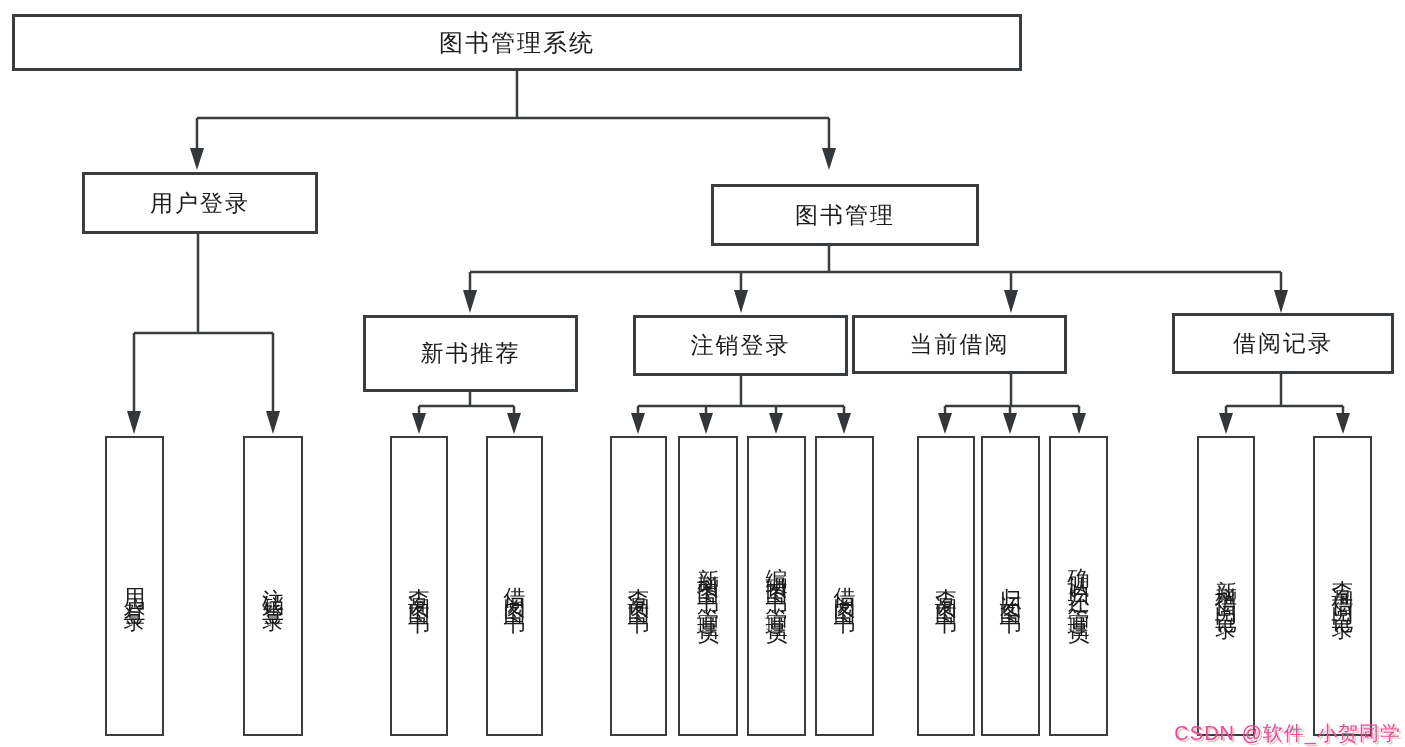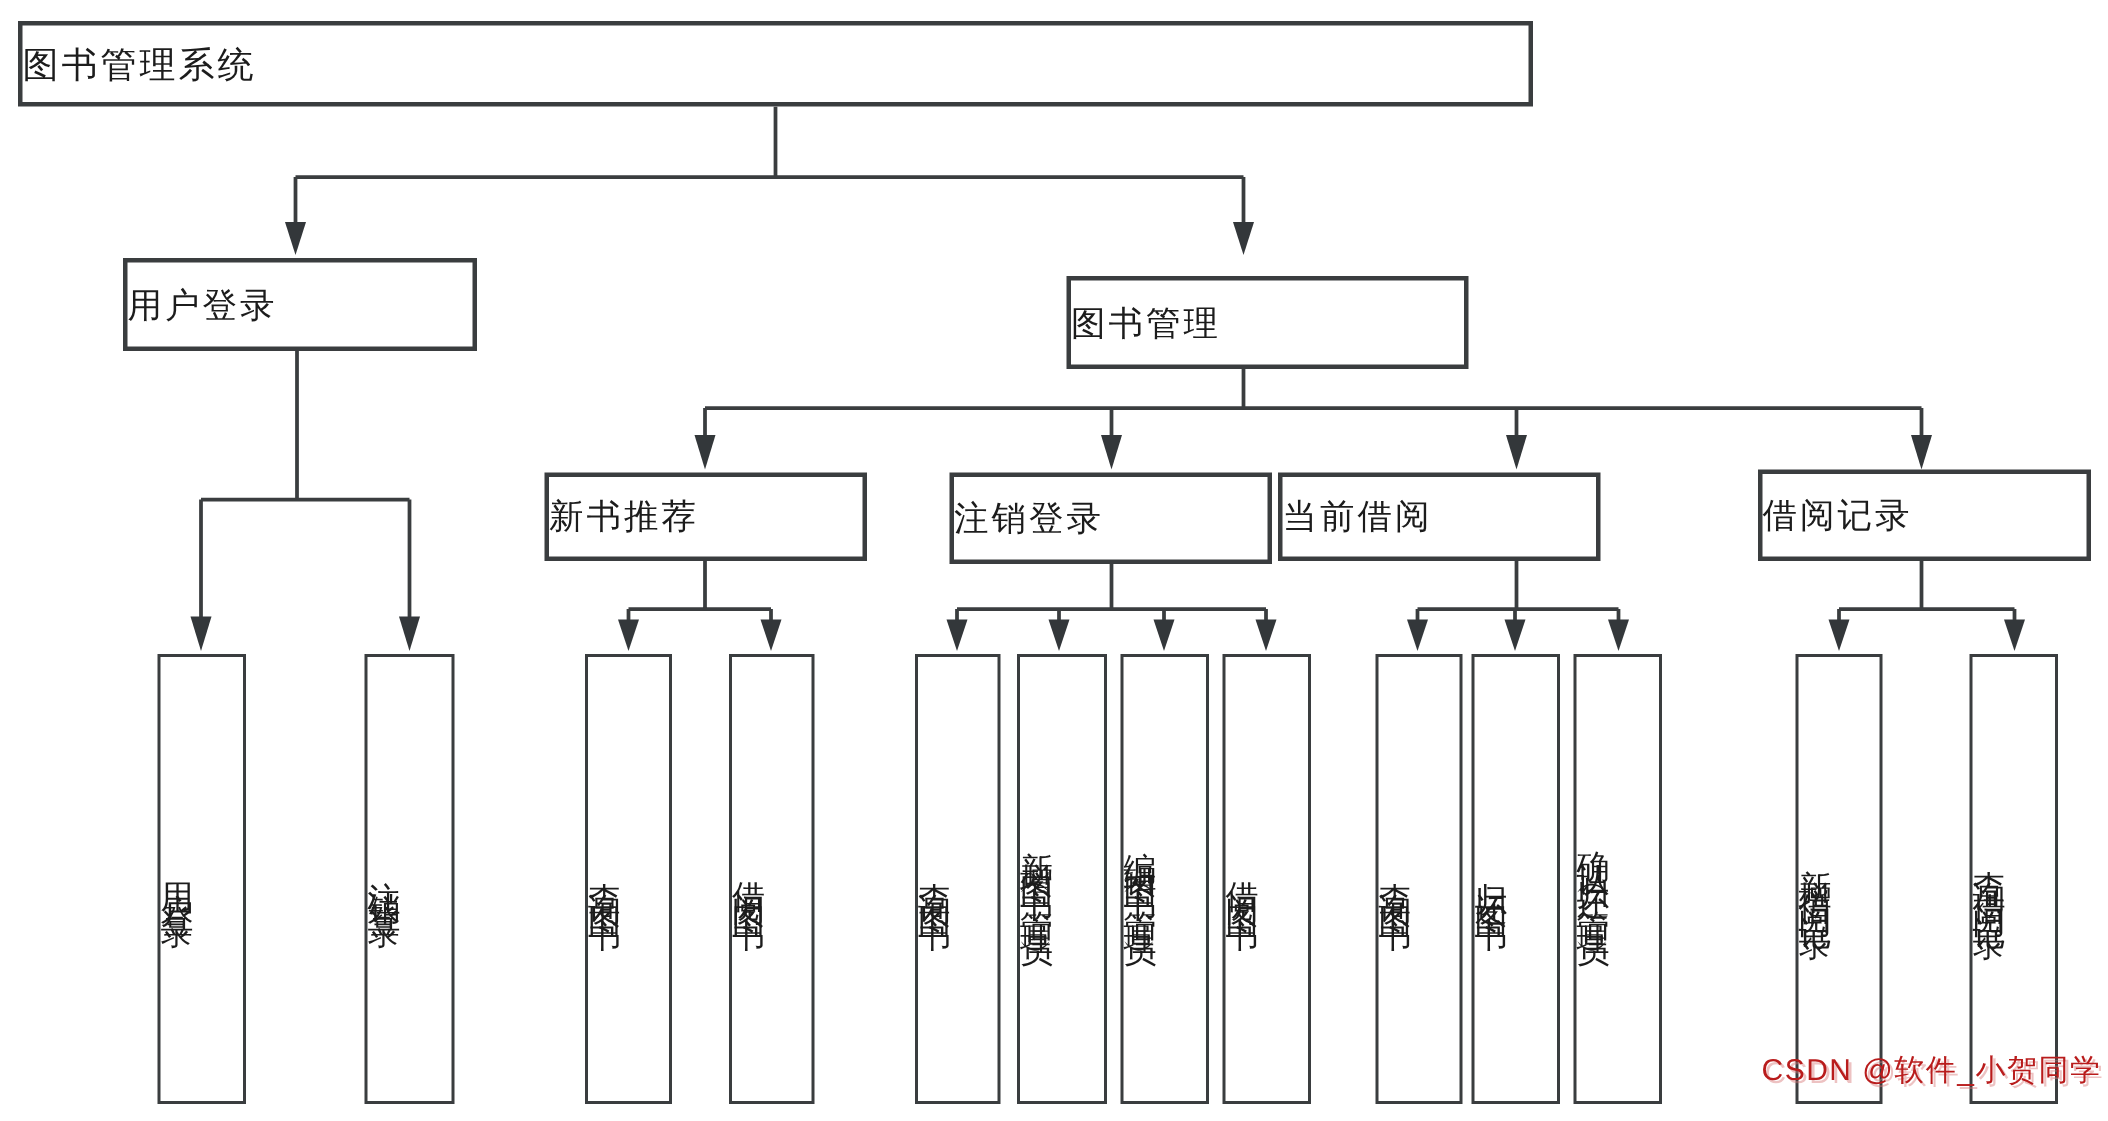--- a/index.html
+++ b/index.html
@@ -12,21 +12,21 @@
     overflow:hidden;
   }
   #connectors{position:absolute;left:0;top:0;width:1405px;height:747px;}
   .node{
     position:absolute;
     background:#ffffff;
     border:3px solid #3a3d3f;
     box-sizing:border-box;
     display:flex;
     align-items:center;
-    justify-content:flex-start;
+    justify-content:center;
     white-space:nowrap;
   }
   .node-h{
     font-size:23px;
     letter-spacing:2px;
   }
   .node-root{font-size:24px;}
   .node-v{
     border-width:2px;
     font-size:22px;
@@ -35,23 +35,23 @@
     writing-mode:vertical-rl;
     text-orientation:mixed;
     letter-spacing:8px;
     line-height:1;
     max-height:100%;
   }
   .node-h > span{display:inline-block;}
   #watermark{
     position:absolute;
     right:4px;
-    bottom:20px;
+    bottom:0;
     font-size:20px;
-    color:#b91c1c;
+    color:#ec4899;
     letter-spacing:1px;
     text-shadow:2px 2px 0 rgba(214,120,120,0.45);
     white-space:nowrap;
     text-align:right;
   }
 </style>
 </head>
 <body>
 
 <div id="stage">
@@ -100,21 +100,21 @@
     <span>图书管理系统</span>
   </div>
 
   <div class="node node-h" style="left:82px;top:172px;width:236px;height:62px">
     <span>用户登录</span>
   </div>
   <div class="node node-h" style="left:711px;top:184px;width:268px;height:62px">
     <span>图书管理</span>
   </div>
 
-  <div class="node node-h" style="left:363px;top:315px;width:215px;height:59px">
+  <div class="node node-h" style="left:363px;top:315px;width:215px;height:77px">
     <span>新书推荐</span>
   </div>
   <div class="node node-h" style="left:633px;top:315px;width:215px;height:61px">
     <span>注销登录</span>
   </div>
   <div class="node node-h" style="left:852px;top:315px;width:215px;height:59px">
     <span>当前借阅</span>
   </div>
   <div class="node node-h" style="left:1172px;top:313px;width:222px;height:61px">
     <span>借阅记录</span>

